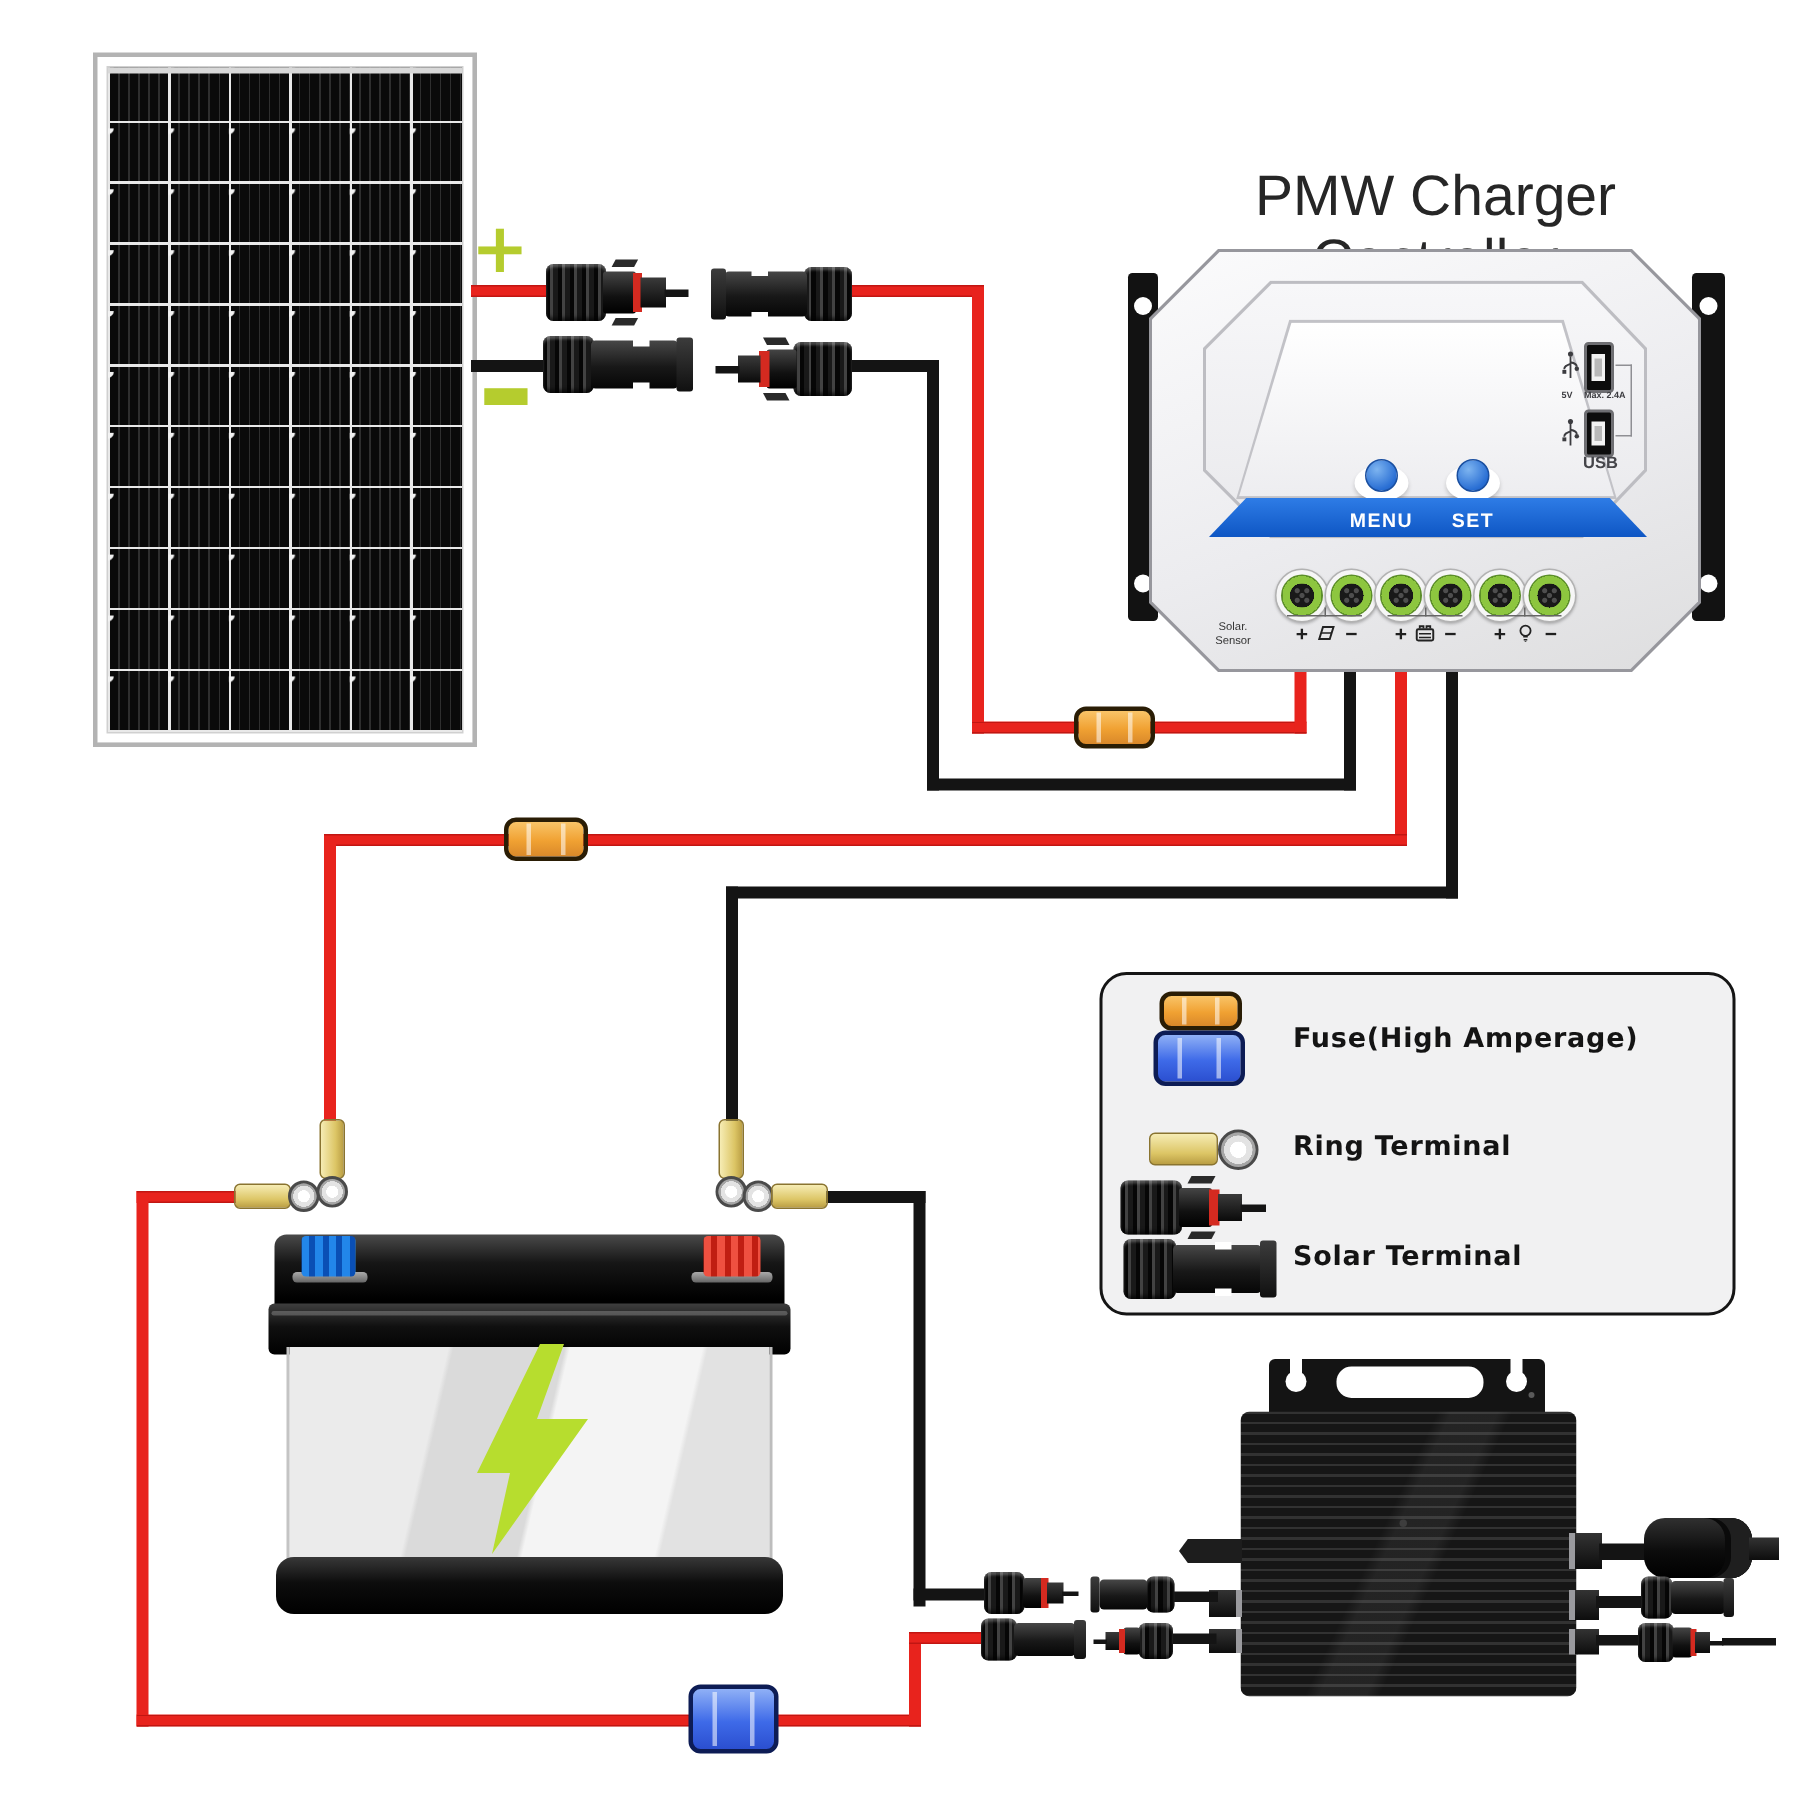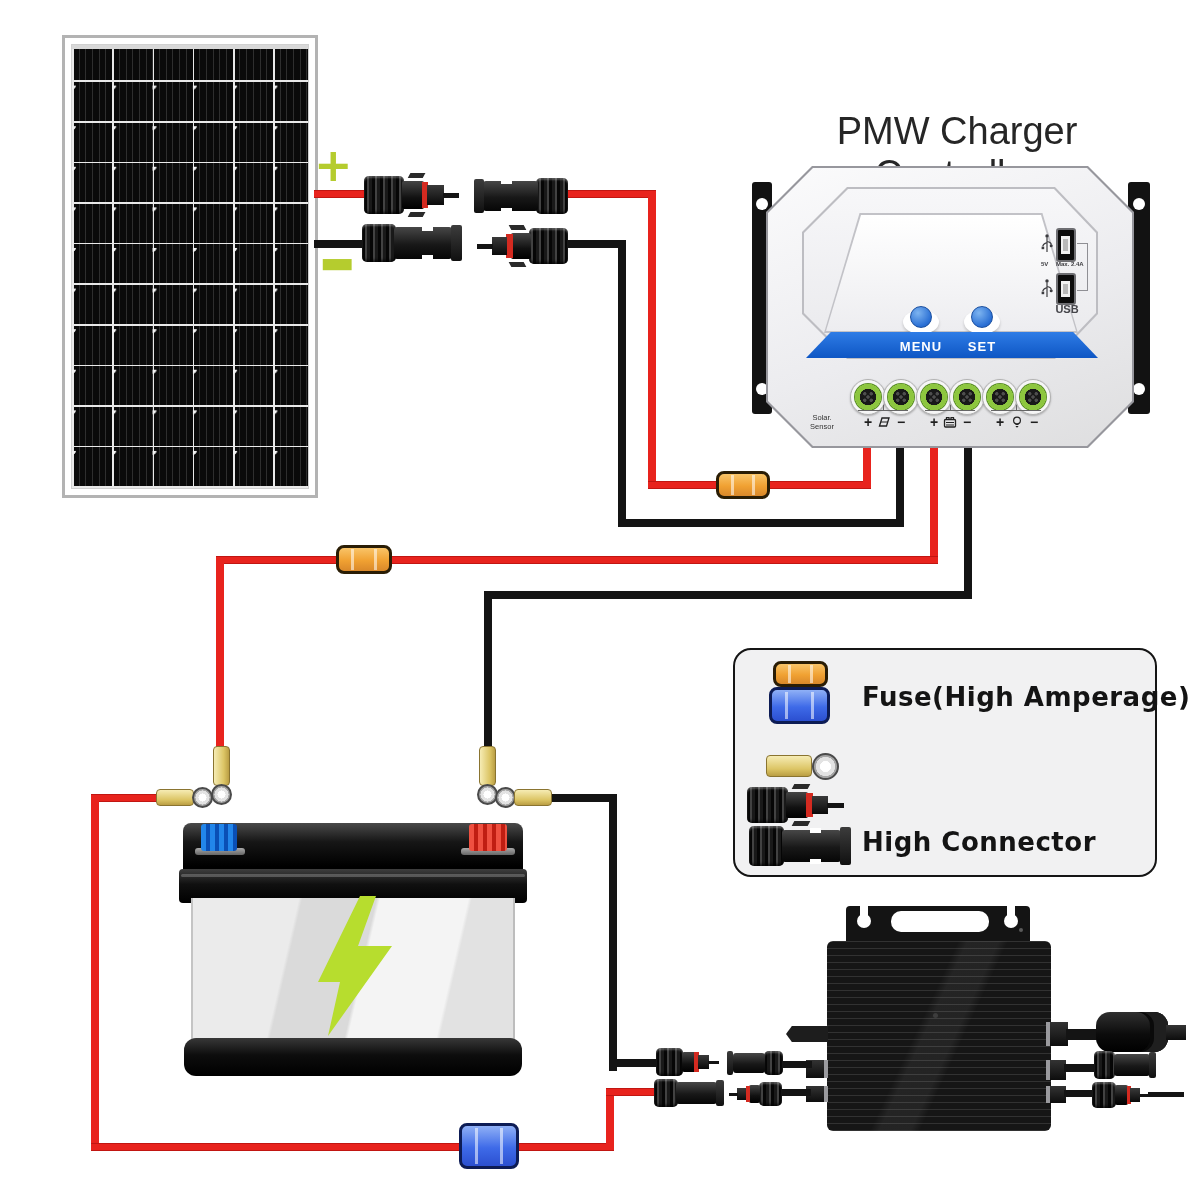--- a/index.html
+++ b/index.html
@@ -140,21 +140,21 @@
     background:linear-gradient(180deg,#383838,#0d0d0d 45%,#000); }
   .bat-post-base { position:absolute; height:7px; border-radius:3px; background:linear-gradient(180deg,#aaa,#666); }
   .bat-post { position:absolute; height:27px; border-radius:3px; }
   .post-blue { background:repeating-linear-gradient(90deg,#2286ea 0 5px,#0a4fb5 5px 9px); }
   .post-red  { background:repeating-linear-gradient(90deg,#ef5040 0 5px,#c01e12 5px 9px); }
 
   
   .legend-box { left:733px; top:648px; width:424px; height:229px; background:#f1f1f2;
     border:2.5px solid #151515; border-radius:18px; }
   .legend-label { position:absolute; left:862px; font-family:"DejaVu Sans", sans-serif;
-    font-size:26px; font-weight:700; color:#141414; letter-spacing:0.5px; white-space:nowrap; }
+    font-size:18px; font-weight:700; color:#141414; letter-spacing:0.5px; white-space:nowrap; }
 
   
   .inv-bracket { left:846px; top:906px; width:184px; height:38px; background:#141414; border-radius:4px 4px 0 0; }
   .inv-slot { position:absolute; left:45px; top:5px; width:98px; height:21px; background:#fff; border-radius:10px; }
   .inv-hook { position:absolute; width:14px; height:14px; background:#fff; border-radius:50%; }
   .inv-hooknotch { position:absolute; width:8px; height:10px; background:#fff; }
   .inv-hole { position:absolute; width:4px; height:4px; border-radius:50%; background:#5a5a5a; }
   .inv-body { left:827px; top:941px; width:224px; height:190px; border-radius:6px; background-color:#161616;
     background-image:
       linear-gradient(115deg, rgba(0,0,0,0) 42%, rgba(255,255,255,.06) 45% 55%, rgba(0,0,0,0) 58%),
@@ -374,37 +374,38 @@
   <svg class="abs" style="left:318px;top:896px" width="74" height="140" viewBox="0 0 74 140">
     <polygon points="42,0 0,86 22,86 10,140 74,50 40,50 58,0" fill="#b7dd2e"></polygon>
   </svg>
 
   <div class="abs legend-box"></div>
   <div class="fuseO" style="left:773px;top:661px;width:55px;height:26px"></div>
   <div class="fuseB" style="left:769px;top:687px;width:61px;height:37px"></div>
   <span class="legend-label" style="top:682px">Fuse(High Amperage)</span>
   <div class="crimp" style="left:766px;top:755px;width:46px;height:22px"></div>
   <div class="ringm" style="left:812px;top:753px;width:27px;height:27px"></div>
+  <span class="legend-label" style="top:754px">Ring Terminal</span>
   <div class="mc4" style="left:747px;top:787px;width:98px;height:36px">
     <span class="rib"></span>
       <span class="neck"></span>
     <span class="wing wingT"></span>
       <span class="wing wingB"></span>
     <span class="band"></span>
       <span class="tip"></span>
       <span class="pin"></span>
   </div>
   <div class="mc4 mc4f" style="left:749px;top:826px;width:102px;height:40px">
     <span class="rib"></span>
       <span class="bodyl"></span>
     <span class="notchT"></span>
       <span class="notchB"></span>
     <span class="flange"></span>
   </div>
-  <span class="legend-label" style="top:827px">High Connector</span>
+  <span class="legend-label" style="top:827px">Solar Terminal</span>
 
   <div class="abs inv-bracket">
     <span class="inv-slot"></span>
     <span class="inv-hook" style="left:11px;top:8px"></span>
     <span class="inv-hook" style="left:158px;top:8px"></span>
     <span class="inv-hooknotch" style="left:14px;top:0"></span>
     <span class="inv-hooknotch" style="left:161px;top:0"></span>
     <span class="inv-hole" style="left:173px;top:22px"></span>
   </div>
   <div class="abs inv-body">

